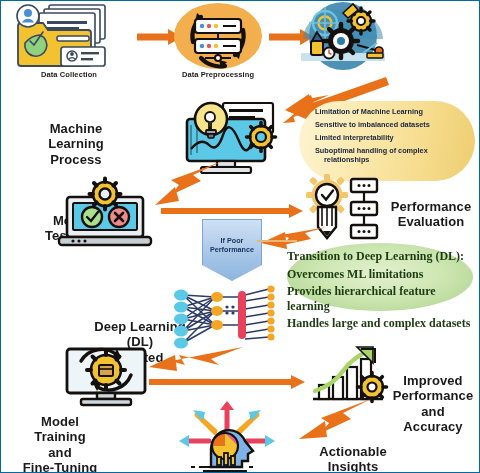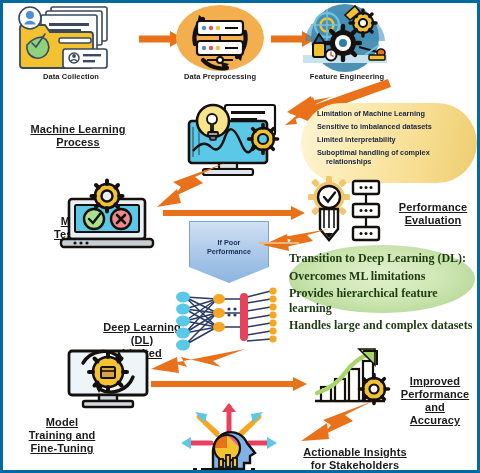--- a/index.html
+++ b/index.html
@@ -1,28 +1,28 @@
 <!DOCTYPE html>
 <html><head>
 <meta charset="utf-8">
 <style>
   html,body{margin:0;padding:0;background:#ffffff;}
   body{font-family:"Liberation Sans",sans-serif;}
   #page{
     position:relative;width:480px;height:473px;background:#ffffff;
-    border:3px solid #0369a1;box-sizing:border-box;overflow:hidden;
+    border:1px solid #0369a1;box-sizing:border-box;overflow:hidden;
   }
   .abs{position:absolute;}
   .lbl{
     position:absolute;font-family:"Liberation Sans",sans-serif;
     color:#1a1a1a;text-align:center;line-height:1.18;
     font-weight:600;white-space:pre-line;
   }
   .stage-lbl{font-size:7.5px;font-weight:700;letter-spacing:.1px;}
-  .side-lbl{font-size:11px;font-weight:700;letter-spacing:.1px;text-decoration:underline;}
+  .side-lbl{font-size:13px;font-weight:700;letter-spacing:.1px;}
   
   #ml-callout{
     left:298px;top:100px;width:176px;height:80px;
     border-radius:42px;
     background:linear-gradient(100deg,#fdf4d2 0%,#fbe9ae 35%,#f6dc8e 70%,#edcd6f 100%);
     box-sizing:border-box;padding:7px 10px 0 16px;
   }
   #ml-callout .ci{
     font-size:7.3px;color:#15243f;font-weight:600;line-height:1.22;
     margin-bottom:4.2px;font-family:"Liberation Sans",sans-serif;
@@ -34,21 +34,21 @@
     left:286px;top:242px;width:186px;height:68px;border-radius:50%;
     background:radial-gradient(ellipse at 50% 45%,#e2f0cf 0%,#cfe7b4 45%,#a9d189 100%);
     box-sizing:border-box;padding-top:6px;
   }
   #dl-ellipse .gi{
     font-family:"Liberation Serif",serif;font-size:12px;color:#1d3b10;
     font-weight:700;text-align:left;line-height:1.2;margin-bottom:3.3px;
   }
   
   #poor-box{
-    left:186px;top:218px;width:80px;height:62px;
+    left:201px;top:218px;width:60px;height:62px;
     background:linear-gradient(180deg,#cfe0f3 0%,#a9c7e8 55%,#8db5e0 100%);
     border:1px solid #7aa6d6;
     -webkit-clip-path:polygon(0 0,100% 0,100% 74%,50% 100%,0 74%);
     clip-path:polygon(0 0,100% 0,100% 74%,50% 100%,0 74%);
     box-sizing:border-box;
   }
   #poor-box .pt{
     font-size:7.2px;color:#16305c;font-weight:700;text-align:center;
     line-height:1.22;padding-top:17px;white-space:pre-line;
   }
@@ -165,21 +165,20 @@
     <rect x="14" y="40" width="12" height="14" rx="2" fill="#F2C230" stroke="#14100d" stroke-width="2"></rect>
     <path d="M15 40 l5 -9 l6 9z" fill="#2E5E86" stroke="#14100d" stroke-width="1.8"></path>
     <circle cx="32" cy="52" r="5.5" fill="#fff" stroke="#14100d" stroke-width="2"></circle>
     <path d="M32 48.5 v3.5 l2.5 1.5" stroke="#E05A5A" stroke-width="1.6" fill="none"></path>
     <path d="M60 44 l22 6" stroke="#14100d" stroke-width="2"></path>
     <path d="M66 52 l14 -10" stroke="#6FC2DE" stroke-width="2"></path>
     <circle cx="82" cy="50" r="4" fill="#E8711A" stroke="#14100d" stroke-width="1.6"></circle>
     <rect x="70" y="52" width="16" height="5" rx="1" fill="#F2C230" stroke="#14100d" stroke-width="1.5"></rect>
   </svg>
   </div>
-  <div class="lbl stage-lbl" style="left:290px;top:70px;width:108px;">Feature Engineering</div>
 
   <div class="sv" style="left:282px;top:82px;">
     <svg width="110" height="40" viewBox="0 0 110 40">
       <path d="M106 2 L28 30 L32 40 L2 27 L26 11 L29 20 L103 -6 z" fill="#E8711A"></path>
       <path d="M104 0 L30 27 L36 38 L4 28 L28 12 L31 21 L102 -5 z" fill="#E8711A"></path>
     </svg>
   </div>
 
   <div class="lbl side-lbl" style="left:26px;top:120px;width:98px;">Machine Learning
 Process</div>

